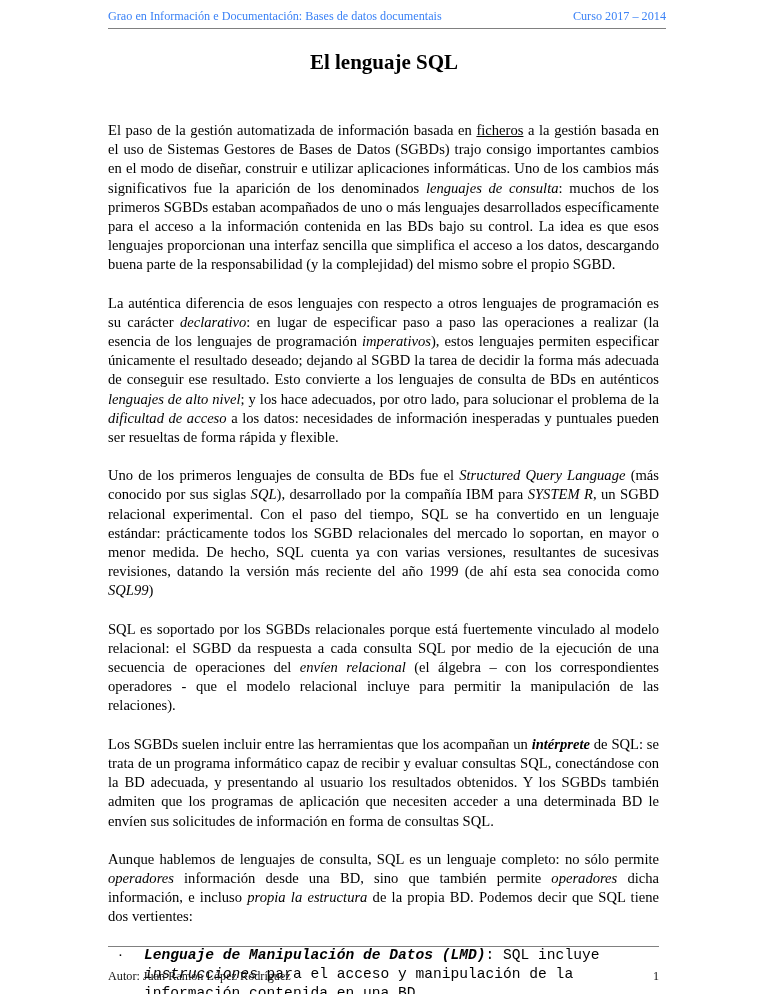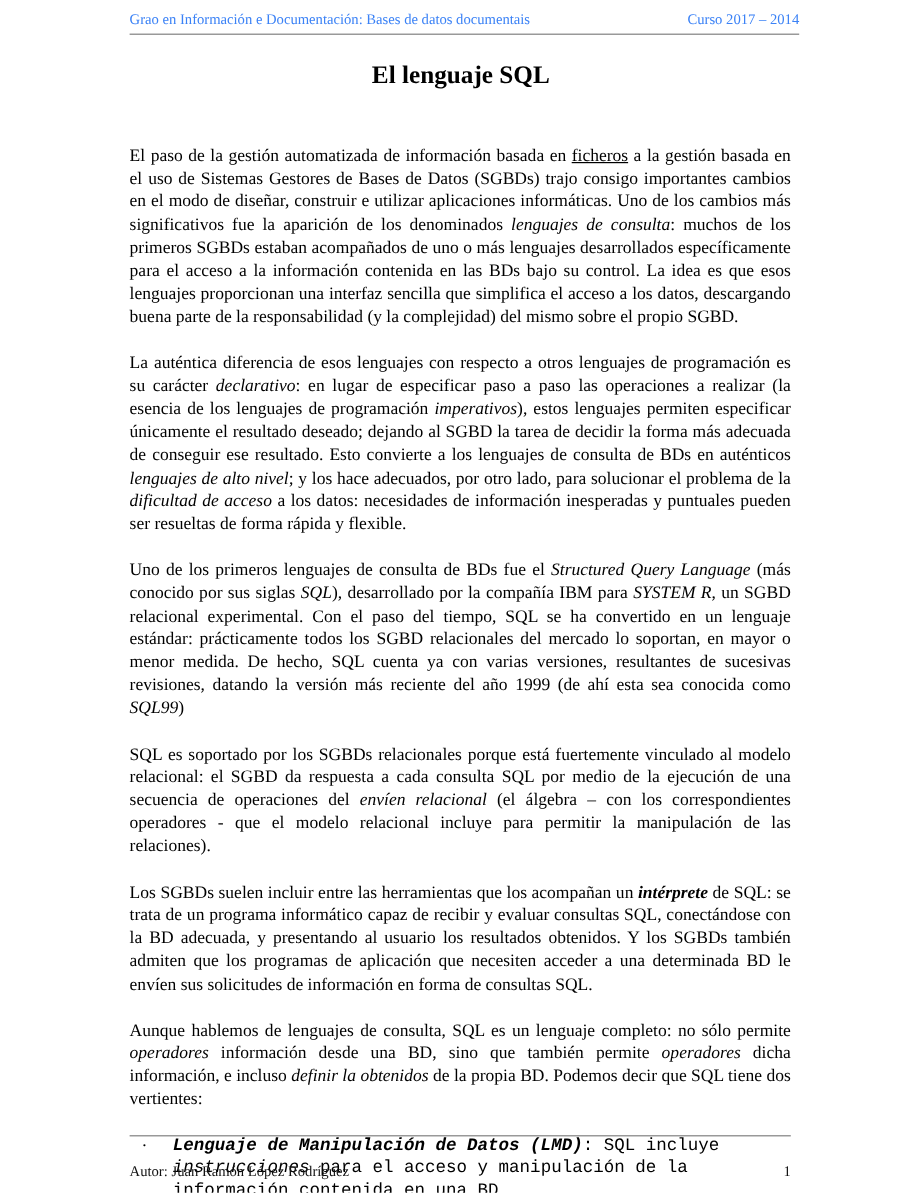--- a/index.html
+++ b/index.html
@@ -30,21 +30,21 @@
 </div>
 
 <div class="title">El lenguaje SQL</div>
 
 <div class="body">
   <p>El paso de la gestión automatizada de información basada en <u>ficheros</u> a la gestión basada en el uso de Sistemas Gestores de Bases de Datos (SGBDs) trajo consigo importantes cambios en el modo de diseñar, construir e utilizar aplicaciones informáticas. Uno de los cambios más significativos fue la aparición de los denominados <i>lenguajes de consulta</i>: muchos de los  primeros SGBDs estaban acompañados de uno o más lenguajes desarrollados específicamente para el acceso a la información contenida en las BDs bajo su control. La idea es que esos lenguajes proporcionan una interfaz sencilla que simplifica el acceso a los datos, descargando buena parte de la responsabilidad (y la complejidad) del mismo sobre el propio SGBD.</p>
   <p>La auténtica diferencia de esos lenguajes con respecto a otros lenguajes de programación es su carácter <i>declarativo</i>: en lugar de especificar paso a paso las operaciones a realizar (la esencia de los lenguajes de programación <i>imperativos</i>), estos lenguajes permiten especificar únicamente el resultado deseado; dejando al SGBD la tarea de decidir la forma más adecuada de conseguir ese resultado. Esto convierte a los lenguajes de consulta de BDs en auténticos <i>lenguajes de alto nivel</i>; y los hace adecuados, por otro lado, para solucionar el problema de la <i>dificultad de acceso</i> a los datos: necesidades de información inesperadas y puntuales pueden ser resueltas de forma rápida y flexible.</p>
   <p>Uno de los primeros lenguajes de consulta de BDs fue el <i>Structured Query Language</i> (más conocido por sus siglas <i>SQL</i>), desarrollado por la compañía IBM para <i>SYSTEM R</i>, un SGBD relacional experimental. Con el paso del tiempo, SQL se ha convertido en un lenguaje estándar: prácticamente todos los SGBD relacionales del mercado lo soportan, en mayor o menor medida. De hecho, SQL cuenta ya con varias versiones, resultantes de sucesivas revisiones, datando la versión más reciente del año 1999 (de ahí esta sea conocida como <i>SQL99</i>)</p>
   <p>SQL es soportado por los SGBDs relacionales porque está fuertemente vinculado al modelo relacional: el SGBD da respuesta a cada consulta SQL por medio de la ejecución de una secuencia de operaciones del <i>envíen relacional</i> (el álgebra – con los correspondientes operadores - que el modelo relacional incluye para permitir la manipulación de las relaciones).</p>
   <p>Los SGBDs suelen incluir entre las herramientas que los acompañan un <b><i>intérprete</i></b> de SQL: se trata de un programa informático capaz de recibir y evaluar consultas SQL, conectándose con la BD adecuada, y presentando al usuario los resultados obtenidos. Y los SGBDs también admiten que los programas de aplicación que necesiten acceder a una determinada BD le envíen sus solicitudes de información en forma de consultas SQL.</p>
-  <p> Aunque hablemos de lenguajes de consulta, SQL es un lenguaje completo: no sólo permite <i>operadores</i> información desde una BD, sino que también permite <i>operadores</i> dicha información, e incluso <i>definir la obtenidos</i> de la propia BD. Podemos decir que SQL tiene dos vertientes:</p>
+  <p> Aunque hablemos de lenguajes de consulta, SQL es un lenguaje completo: no sólo permite <i>operadores</i> información desde una BD, sino que también permite <i>operadores</i> dicha información, e incluso <i>propia la estructura</i> de la propia BD. Podemos decir que SQL tiene dos vertientes:</p>
   <div class="bullet">
     <span class="dot">·</span>
     <span class="txt"><b><i>Lenguaje de Manipulación de Datos (LMD)</i></b>: SQL incluye <i>instrucciones</i> para el acceso y manipulación de la información contenida en una BD</span>
   </div>
 </div>
 
 <div class="ftr">
   <span>Autor: Juan Ramón López Rodríguez</span>
   <span>1</span>
 </div>

